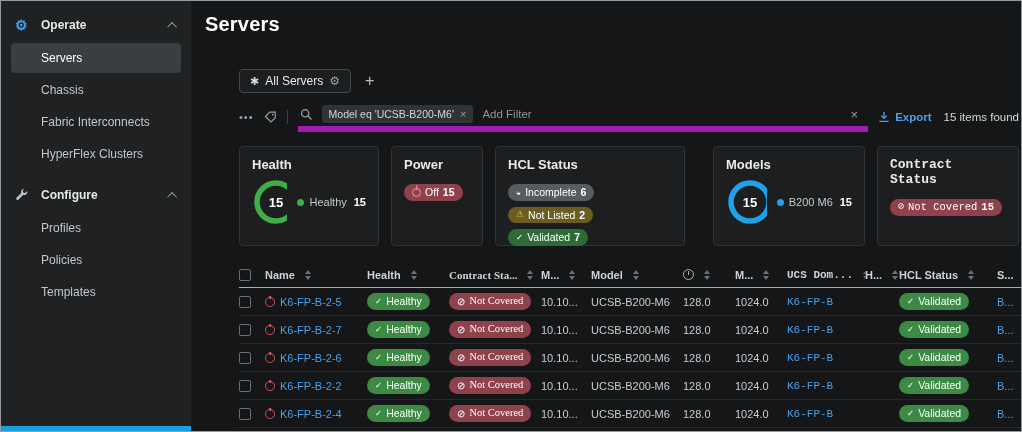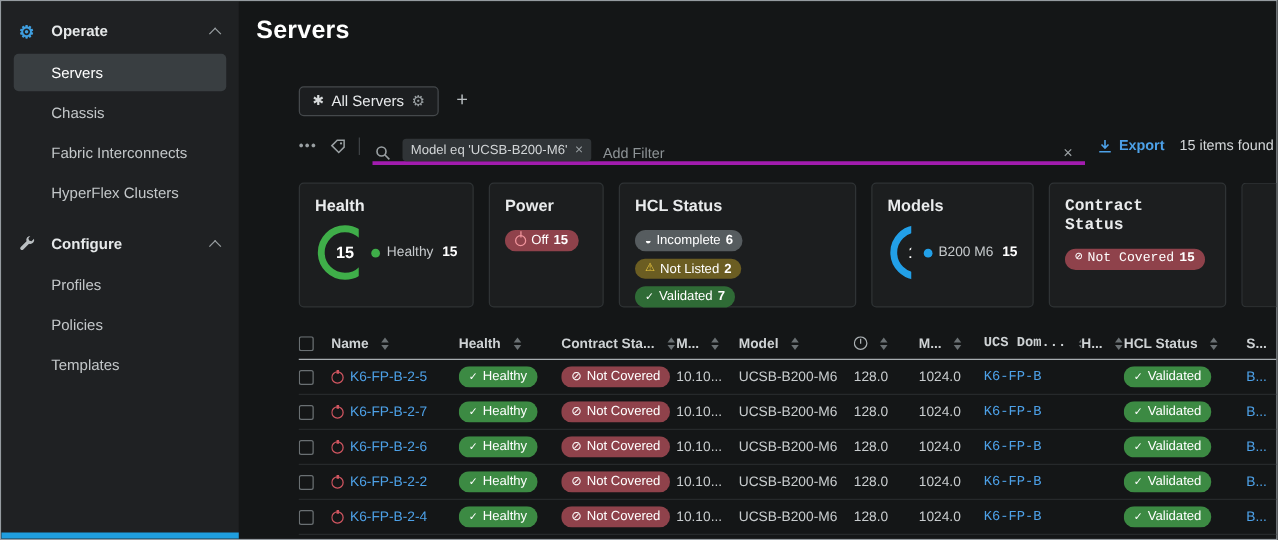--- a/index.html
+++ b/index.html
@@ -29,36 +29,36 @@
   .tab{display:flex;align-items:center;gap:6px;padding:4px 10px;border:1px solid #45494c;border-radius:4px;background:#1c1e20;color:#e8eaec;font-size:12px;cursor:pointer;}
   .tab .ast{color:#d7dadc;font-size:11px;line-height:1;}
   .tab .gear{color:#9aa0a3;font-size:12px;line-height:1;}
   .add-tab{color:#b9bec1;font-size:16px;line-height:1;cursor:pointer;padding:0 4px;}
 
   
   .filters{display:flex;align-items:center;height:30px;margin-top:8px;padding-right:4px;}
   .f-ellipsis{color:#9aa0a3;font-size:11px;letter-spacing:1px;margin-right:10px;cursor:pointer;}
   .f-ico{display:flex;align-items:center;cursor:pointer;}
   .vdiv{width:1px;height:14px;background:#3c4043;margin:0 10px;}
-  .f-input{flex:1;display:flex;align-items:flex-end;gap:9px;border-bottom:3px solid #a21caf;height:100%;padding:0 2px;}
+  .f-input{flex:1;display:flex;align-items:center;gap:9px;border-bottom:6px solid #a21caf;height:100%;padding:0 2px;}
   .chip{display:flex;align-items:center;gap:6px;background:#303437;border-radius:3px;padding:3px 7px;font-size:10.5px;color:#d2d5d7;white-space:nowrap;}
   .chip .x{color:#9aa0a3;cursor:pointer;font-size:11px;line-height:1;}
   .add-filter{color:#8d9396;font-size:11.5px;}
   .f-clear{margin-left:auto;color:#9aa0a3;font-size:13px;padding:0 8px;cursor:pointer;}
   .export{display:flex;align-items:center;gap:5px;color:#4da1e8;font-size:11.5px;font-weight:700;margin:0 12px 0 10px;cursor:pointer;white-space:nowrap;}
   .found{color:#d5d8da;font-size:11.5px;white-space:nowrap;}
 
   
   .cards{display:flex;gap:12px;margin-top:14px;}
   .card{background:#1c1e1f;border:1px solid #2f3335;border-radius:4px;height:100px;padding:10px 12px;flex:none;}
   .card h3{margin:0;font-size:13px;color:#e9ebec;font-weight:700;}
   .card-health{width:140px;}
   .card-power{width:92px;}
   .card-hcl{width:190px;}
-  .card-models{width:130px;}
+  .card-models{width:152px;margin-left:16px;}
   .card-contract{width:142px;font-family:Liberation Mono, monospace;}
   .card-sliver{flex:1;border-right:none;border-radius:4px 0 0 4px;}
   .donut-row{display:flex;align-items:center;gap:10px;margin-top:6px;}
   .donut text{fill:#ffffff;font-size:13px;font-weight:700;font-family:"Liberation Sans",sans-serif;}
   .legend{display:flex;align-items:center;gap:5px;font-size:11px;color:#c6cacc;white-space:nowrap;}
   .legend b{color:#ffffff;margin-left:2px;}
   .dot{width:7px;height:7px;border-radius:50%;flex:none;}
   .card-body{margin-top:12px;display:flex;flex-wrap:wrap;gap:6px;align-items:center;}
 
   
@@ -88,21 +88,21 @@
 
   
   .table{margin-top:16px;font-size:11px;}
   .thead,.tr{display:flex;align-items:center;}
   .thead{height:26px;color:#ced2d4;font-weight:700;border-bottom:1px solid #a7adb1;}
   .tr{height:28px;border-bottom:1px solid #26292b;color:#c9cdcf;}
   .th,.td{flex:none;display:flex;align-items:center;gap:5px;padding-right:6px;overflow:hidden;white-space:nowrap;}
   .c-cb{width:26px;}
   .c-name{width:102px;}
   .c-health{width:82px;}
-  .c-contract{width:92px;}
+  .c-contract{width:92px;font-family:Liberation Serif, serif;}
   .c-m1{width:50px;}
   .c-model{width:92px;}
   .c-cpu{width:52px;}
   .c-mem{width:52px;}
   .c-ucs{width:78px;font-family:Liberation Mono, monospace;}
   .c-h{width:34px;}
   .c-hcl{width:98px;}
   .c-s{width:24px;}
   .link{color:#4da1e8;text-decoration:none;cursor:pointer;overflow:hidden;text-overflow:ellipsis;}
 </style>

